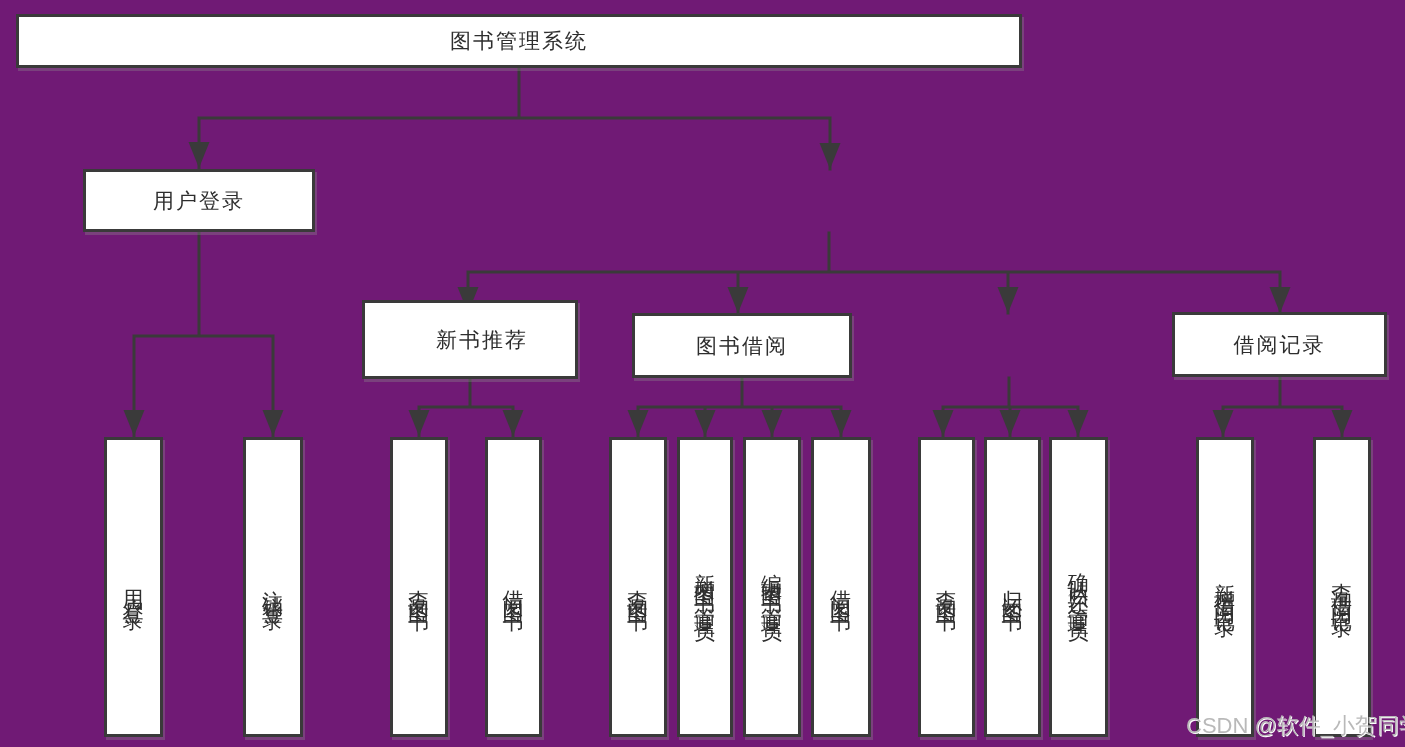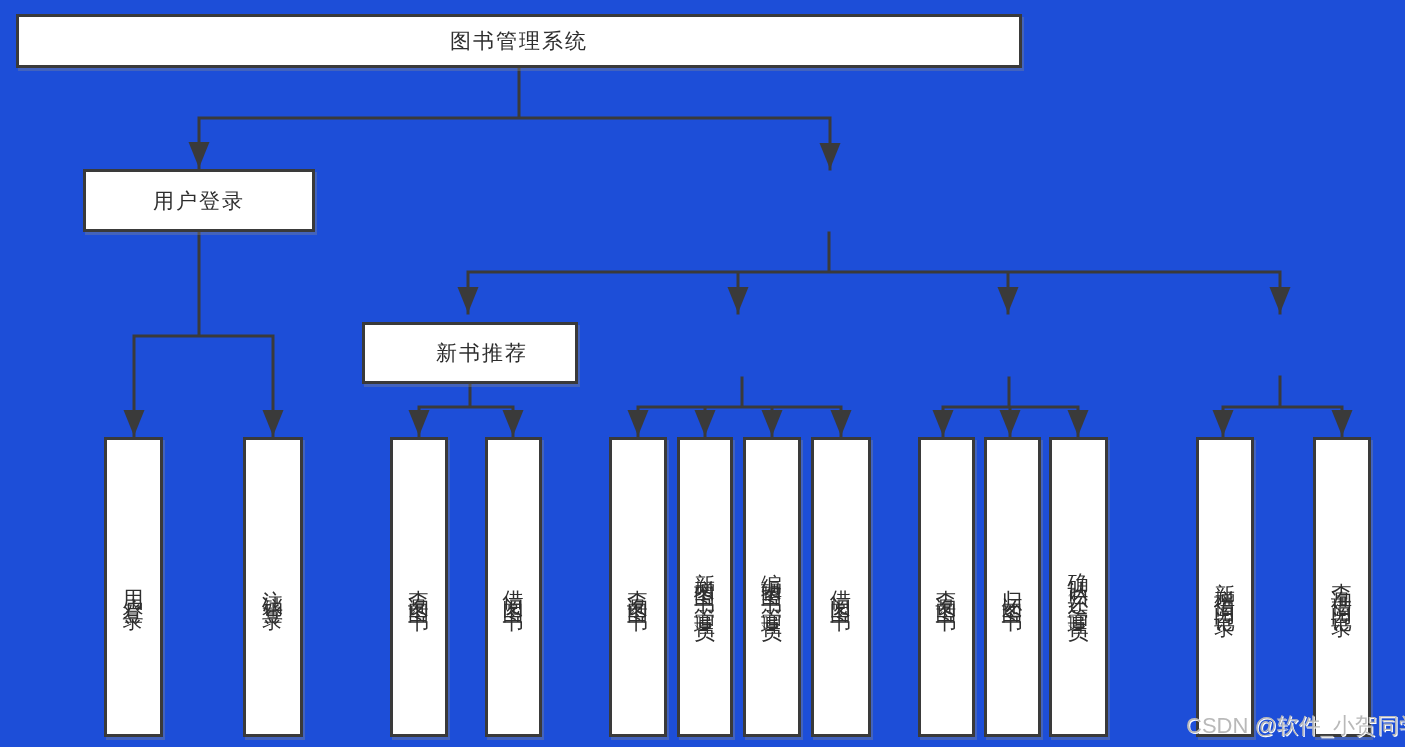--- a/index.html
+++ b/index.html
@@ -4,21 +4,21 @@
 <style>
   html, body {
     margin: 0;
     padding: 0;
     background: #ffffff;
   }
   #canvas {
     position: relative;
     width: 1405px;
     height: 747px;
-    background: #1d4ed8;
+    background: #701a75;
     font-family: "Liberation Sans", "DejaVu Sans", sans-serif;
     overflow: hidden;
   }
   #connectors {
     position: absolute;
     left: 0;
     top: 0;
     z-index: 1;
   }
   .node {
@@ -90,21 +90,23 @@
       <polygon points="1067.5,410 1088.5,410 1078,436"></polygon>
       <polygon points="1212.5,410 1233.5,410 1223,436"></polygon>
       <polygon points="1331.5,410 1352.5,410 1342,436"></polygon>
     </g>
   </svg>
 
   <div class="node hnode" style="left:16px; top:14px; width:1006px; height:54px;">图书管理系统</div>
 
   <div class="node hnode" style="left:83px; top:169px; width:232px; height:63px;">用户登录</div>
 
-  <div class="node hnode" style="left:362px; top:322px; width:216px; height:62px;padding-left:24px;">新书推荐</div>
+  <div class="node hnode" style="left:362px; top:300px; width:216px; height:79px;padding-left:24px;">新书推荐</div>
+  <div class="node hnode" style="left:632px; top:313px; width:220px; height:65px;">图书借阅</div>
+  <div class="node hnode" style="left:1172px; top:312px; width:215px; height:65px;">借阅记录</div>
 
   <div class="node leaf" style="left:104px; top:437px; width:59px; height:300px;">用户登录</div>
   <div class="node leaf" style="left:243px; top:437px; width:60px; height:300px;">注销登录</div>
   <div class="node leaf" style="left:390px; top:437px; width:58px; height:300px;">查询图书</div>
   <div class="node leaf" style="left:485px; top:437px; width:57px; height:300px;">借阅图书</div>
   <div class="node leaf" style="left:609px; top:437px; width:58px; height:300px;">查询图书</div>
   <div class="node leaf" style="left:677px; top:437px; width:56px; height:300px;">新增图书（管理员）</div>
   <div class="node leaf" style="left:743px; top:437px; width:58px; height:300px;">编辑图书（管理员）</div>
   <div class="node leaf" style="left:811px; top:437px; width:60px; height:300px;">借阅图书</div>
   <div class="node leaf" style="left:918px; top:437px; width:57px; height:300px;">查询图书</div>

